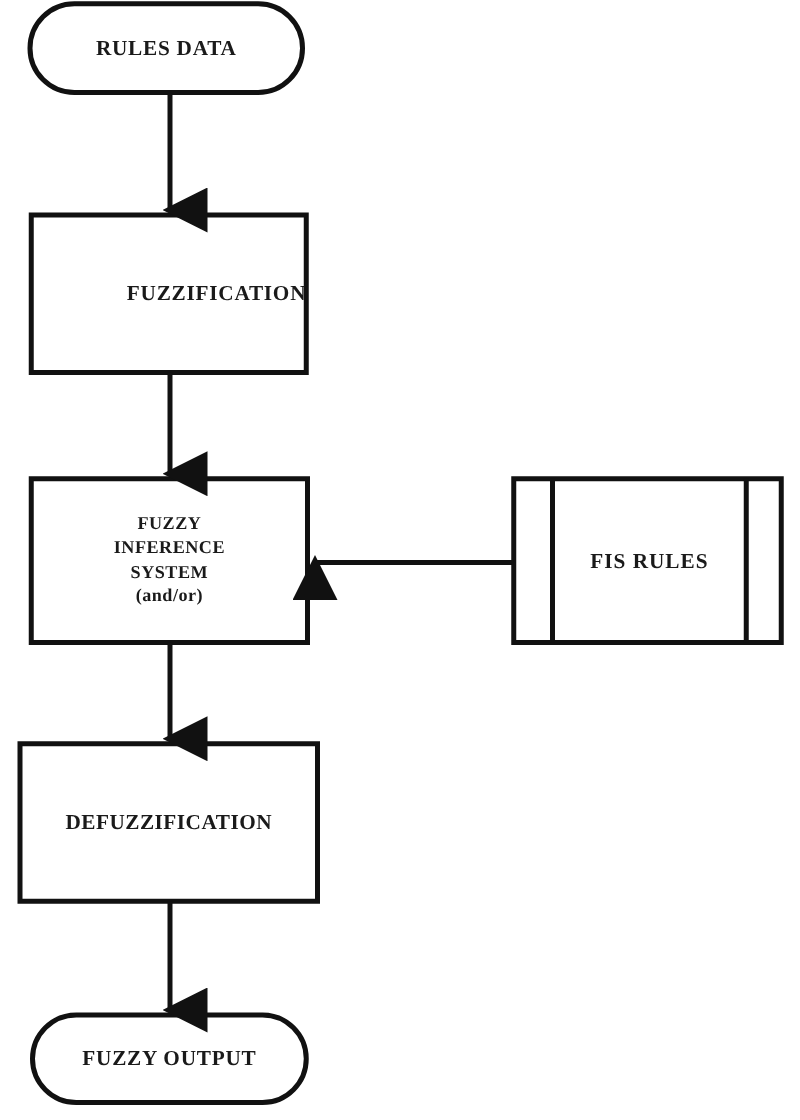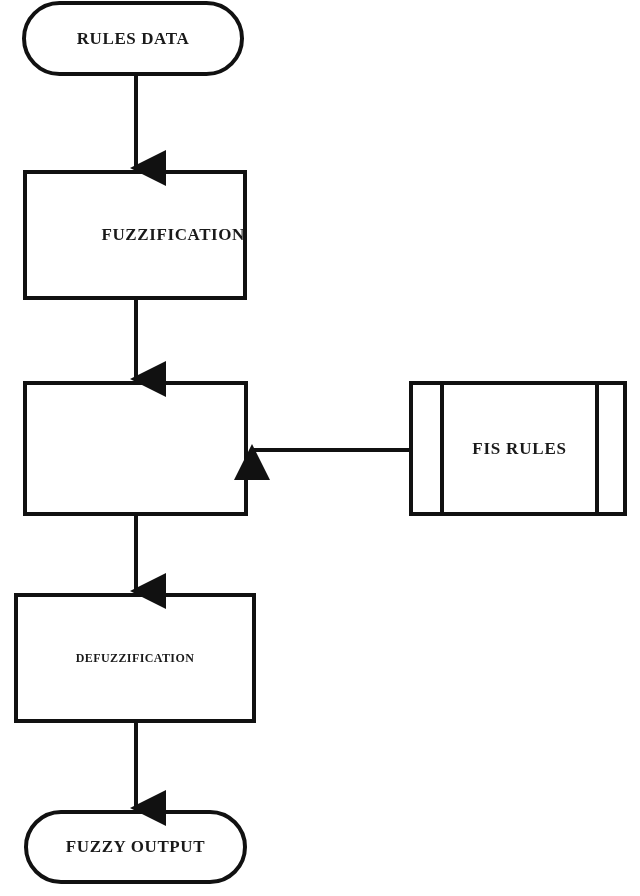--- a/index.html
+++ b/index.html
@@ -47,21 +47,21 @@
   .lbl-process {
     font-size: 17px;
     letter-spacing: 0.6px;
   }
   .lbl-process-small {
     font-size: 14.5px;
     letter-spacing: 0.4px;
     line-height: 1.32;
   }
   .lbl-defuzz {
-    font-size: 12px;
+    font-size: 17px;
     letter-spacing: 0.4px;
   }
   .lbl-predefined {
     font-size: 17px;
     letter-spacing: 0.8px;
   }
   .lbl-line {
     display: block;
     white-space: nowrap;
   }
@@ -105,20 +105,26 @@
   </svg>
 
   <div class="node-label lbl-terminator" style="left:24px; top:3px; width:218px; height:71px;">
     <span class="lbl-line">RULES DATA</span>
   </div>
 
   <div class="node-label lbl-process" style="left:25px; top:172px; width:220px; height:126px;align-items:flex-end;">
     <span class="lbl-line">FUZZIFICATION</span>
   </div>
 
+  <div class="node-label lbl-process-small" style="left:25px; top:383px; width:221px; height:131px;">
+    <span class="lbl-line">FUZZY</span>
+    <span class="lbl-line">INFERENCE</span>
+    <span class="lbl-line">SYSTEM</span>
+    <span class="lbl-line">(and/or)</span>
+  </div>
 
   <div class="node-label lbl-predefined" style="left:442px; top:383px; width:155px; height:131px;">
     <span class="lbl-line">FIS RULES</span>
   </div>
 
   <div class="node-label lbl-defuzz" style="left:16px; top:595px; width:238px; height:126px;">
     <span class="lbl-line">DEFUZZIFICATION</span>
   </div>
 
   <div class="node-label lbl-terminator" style="left:26px; top:812px; width:219px; height:70px;">

